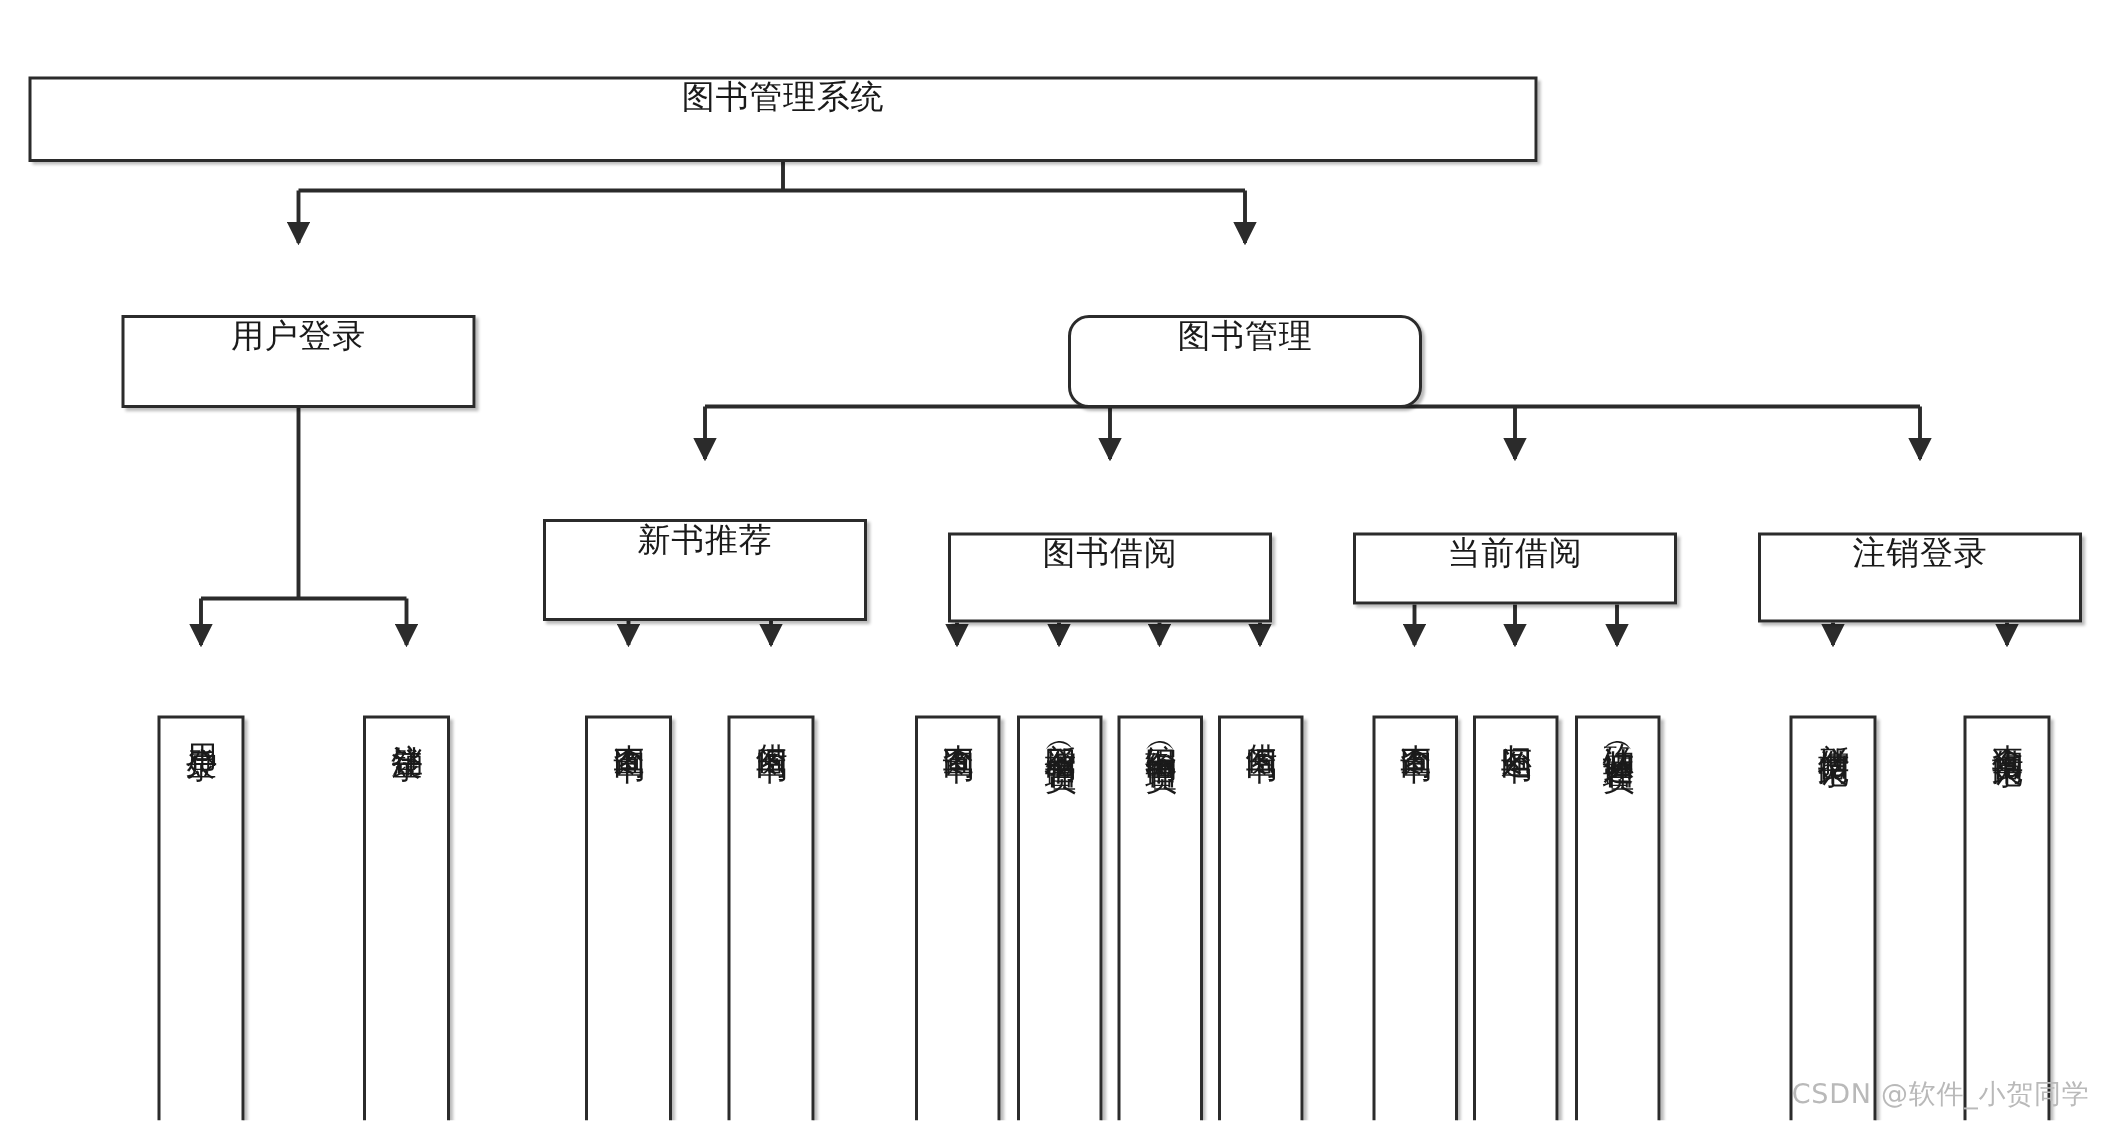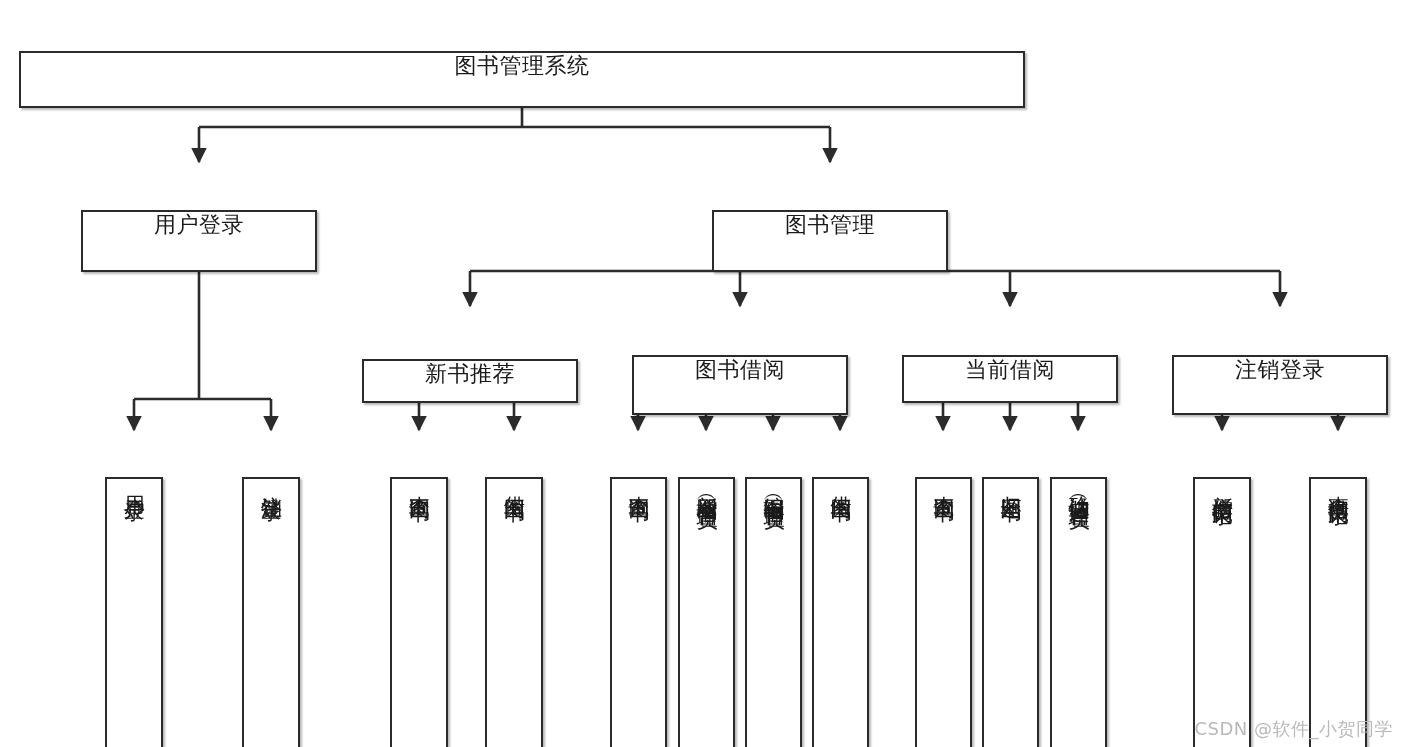--- a/index.html
+++ b/index.html
@@ -129,25 +129,25 @@
     </g>
   </svg>
 
   <div class="node root" style="left:19px; top:11px; width:1006px; height:57px;">
     <span class="node-label">图书管理系统</span>
   </div>
 
   <div class="node level1" style="left:81px; top:170px; width:236px; height:62px;">
     <span class="node-label">用户登录</span>
   </div>
-  <div class="node level1" style="left:712px; top:170px; width:236px; height:62px;">
+  <div class="node level1" style="left:712px; top:170px; width:236px; height:62px;border-radius:14px;">
     <span class="node-label">图书管理</span>
   </div>
 
-  <div class="node level2" style="left:362px; top:319px; width:216px; height:44px;">
+  <div class="node level2" style="left:362px; top:306px; width:216px; height:68px;">
     <span class="node-label">新书推荐</span>
   </div>
   <div class="node level2" style="left:632px; top:315px; width:216px; height:60px;">
     <span class="node-label">图书借阅</span>
   </div>
   <div class="node level2" style="left:902px; top:315px; width:216px; height:48px;">
     <span class="node-label">当前借阅</span>
   </div>
   <div class="node level2" style="left:1172px; top:315px; width:216px; height:60px;">
     <span class="node-label">注销登录</span>

